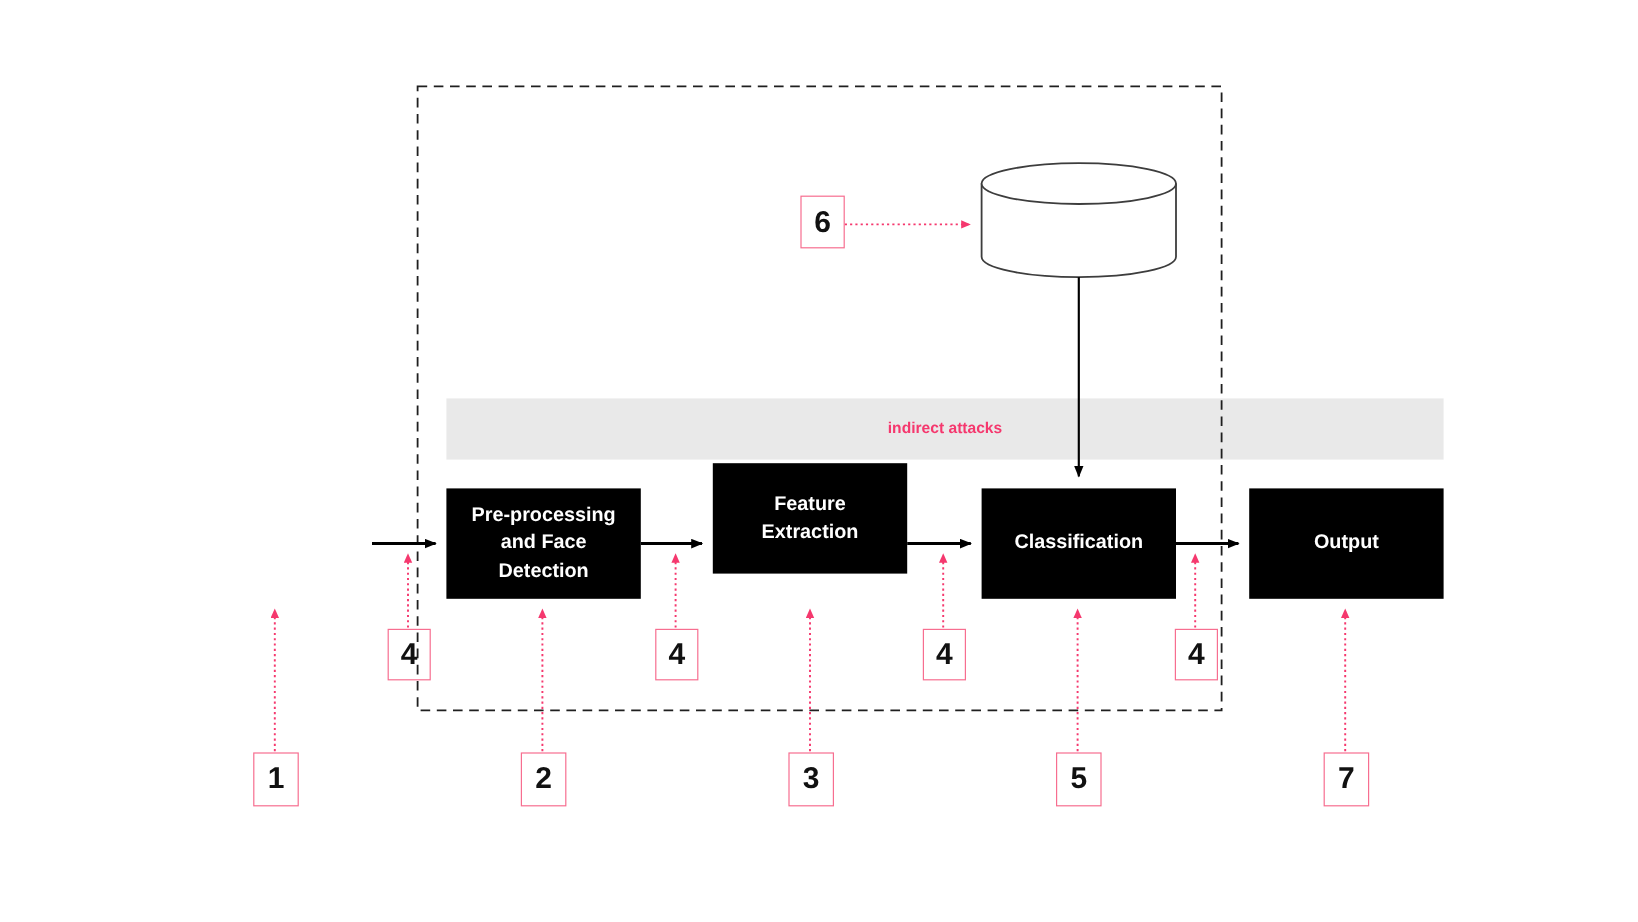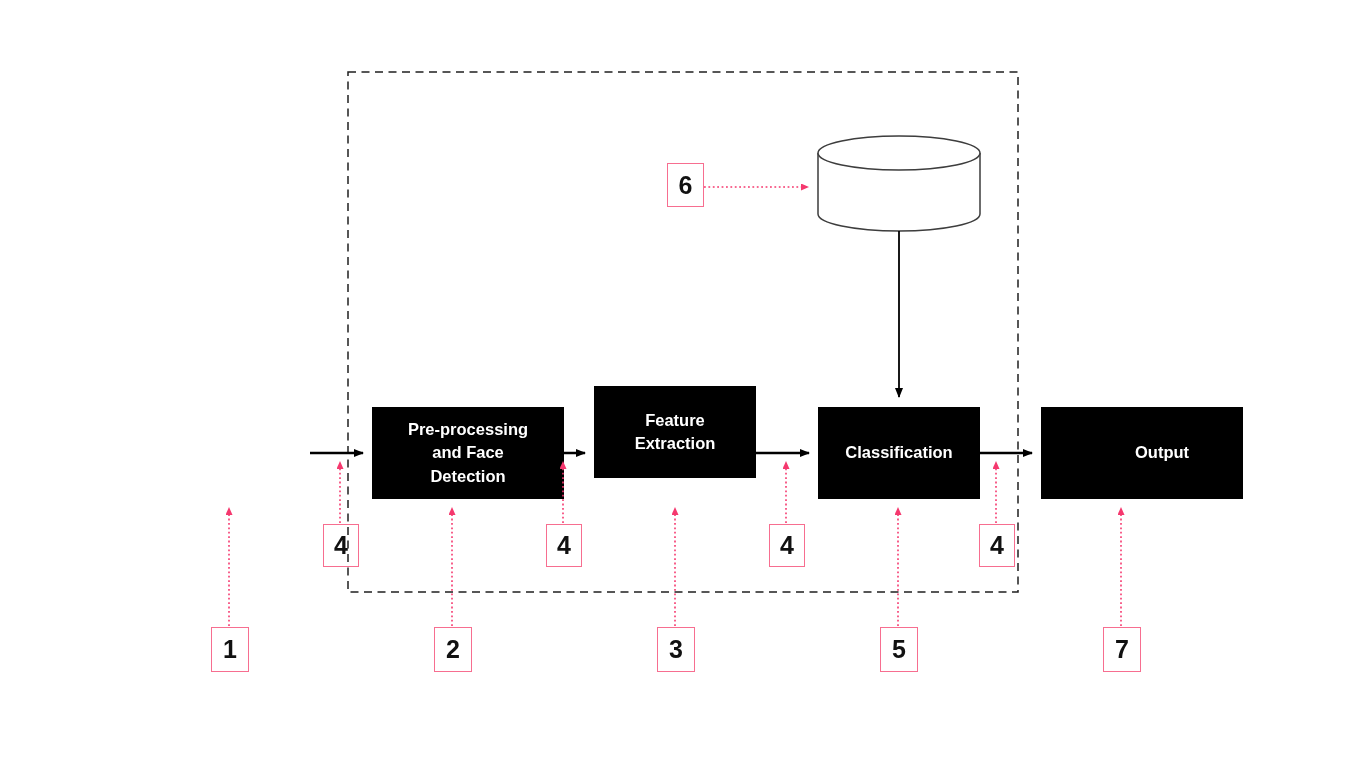--- a/index.html
+++ b/index.html
@@ -47,32 +47,33 @@
     position:absolute;left:0;top:0;width:1365px;height:768px;
     z-index:5;pointer-events:none;
   }
 </style>
 </head>
 <body>
 
 <div id="canvas">
 
 
+  <div class="abs band" style="left:372px;top:332px;width:831px;height:51px;">indirect attacks</div>
 
 
-  <div class="abs stage" style="left:372px;top:407px;width:192px;height:92px;">Pre-processing
+  <div class="abs stage" style="left:372px;top:407px;width:162px;height:92px;">Pre-processing
 and Face
 Detection</div>
 
   <div class="abs stage" style="left:594px;top:386px;width:162px;height:92px;">Feature
 Extraction</div>
 
   <div class="abs stage" style="left:818px;top:407px;width:162px;height:92px;text-align:right;">Classification</div>
 
-  <div class="abs stage" style="left:1041px;top:407px;width:162px;height:92px;padding-left:40px;">Output</div>
+  <div class="abs stage" style="left:1041px;top:407px;width:162px;height:92px;">Output</div>
 
   <div class="abs dblabel" style="left:818px;top:182px;width:162px;">DDBB</div>
 
   <svg id="arrow-layer" viewBox="0 0 1365 768">
     <defs>
       <marker id="mBlack" markerUnits="userSpaceOnUse" markerWidth="12" markerHeight="10" refX="9" refY="4" orient="auto">
         <path d="M0,0 L10,4 L0,8 Z" fill="#000000"></path>
       </marker>
       <marker id="mPink" markerUnits="userSpaceOnUse" markerWidth="10" markerHeight="9" refX="7" refY="3.5" orient="auto">
         <path d="M0,0 L8,3.5 L0,7 Z" fill="#f5386e"></path>

